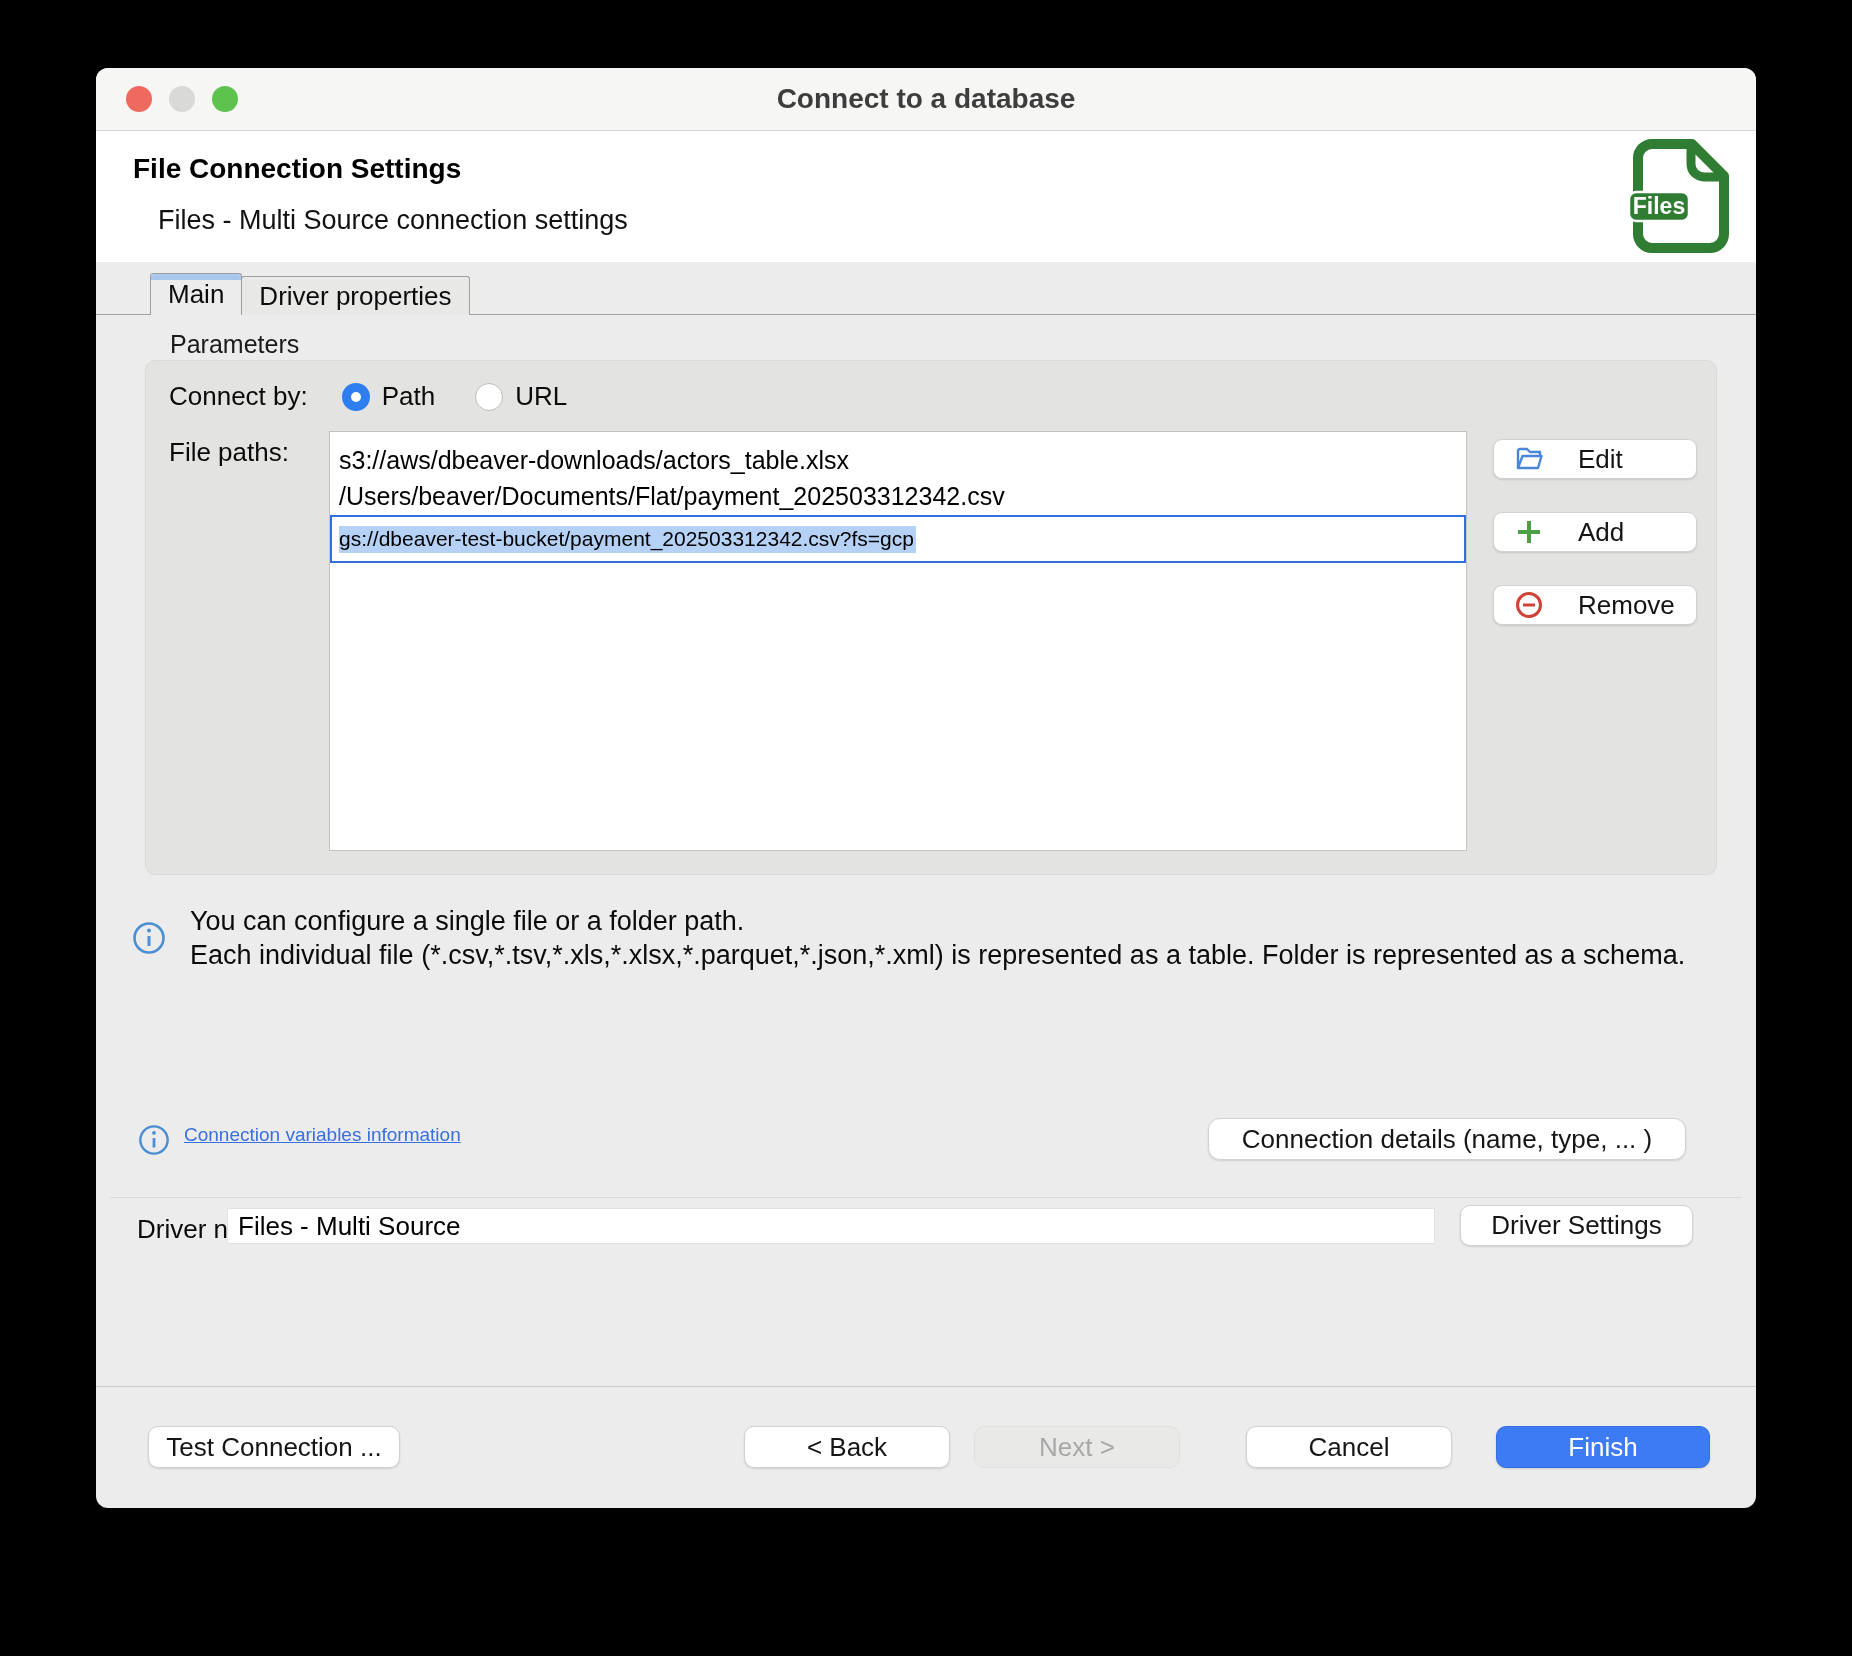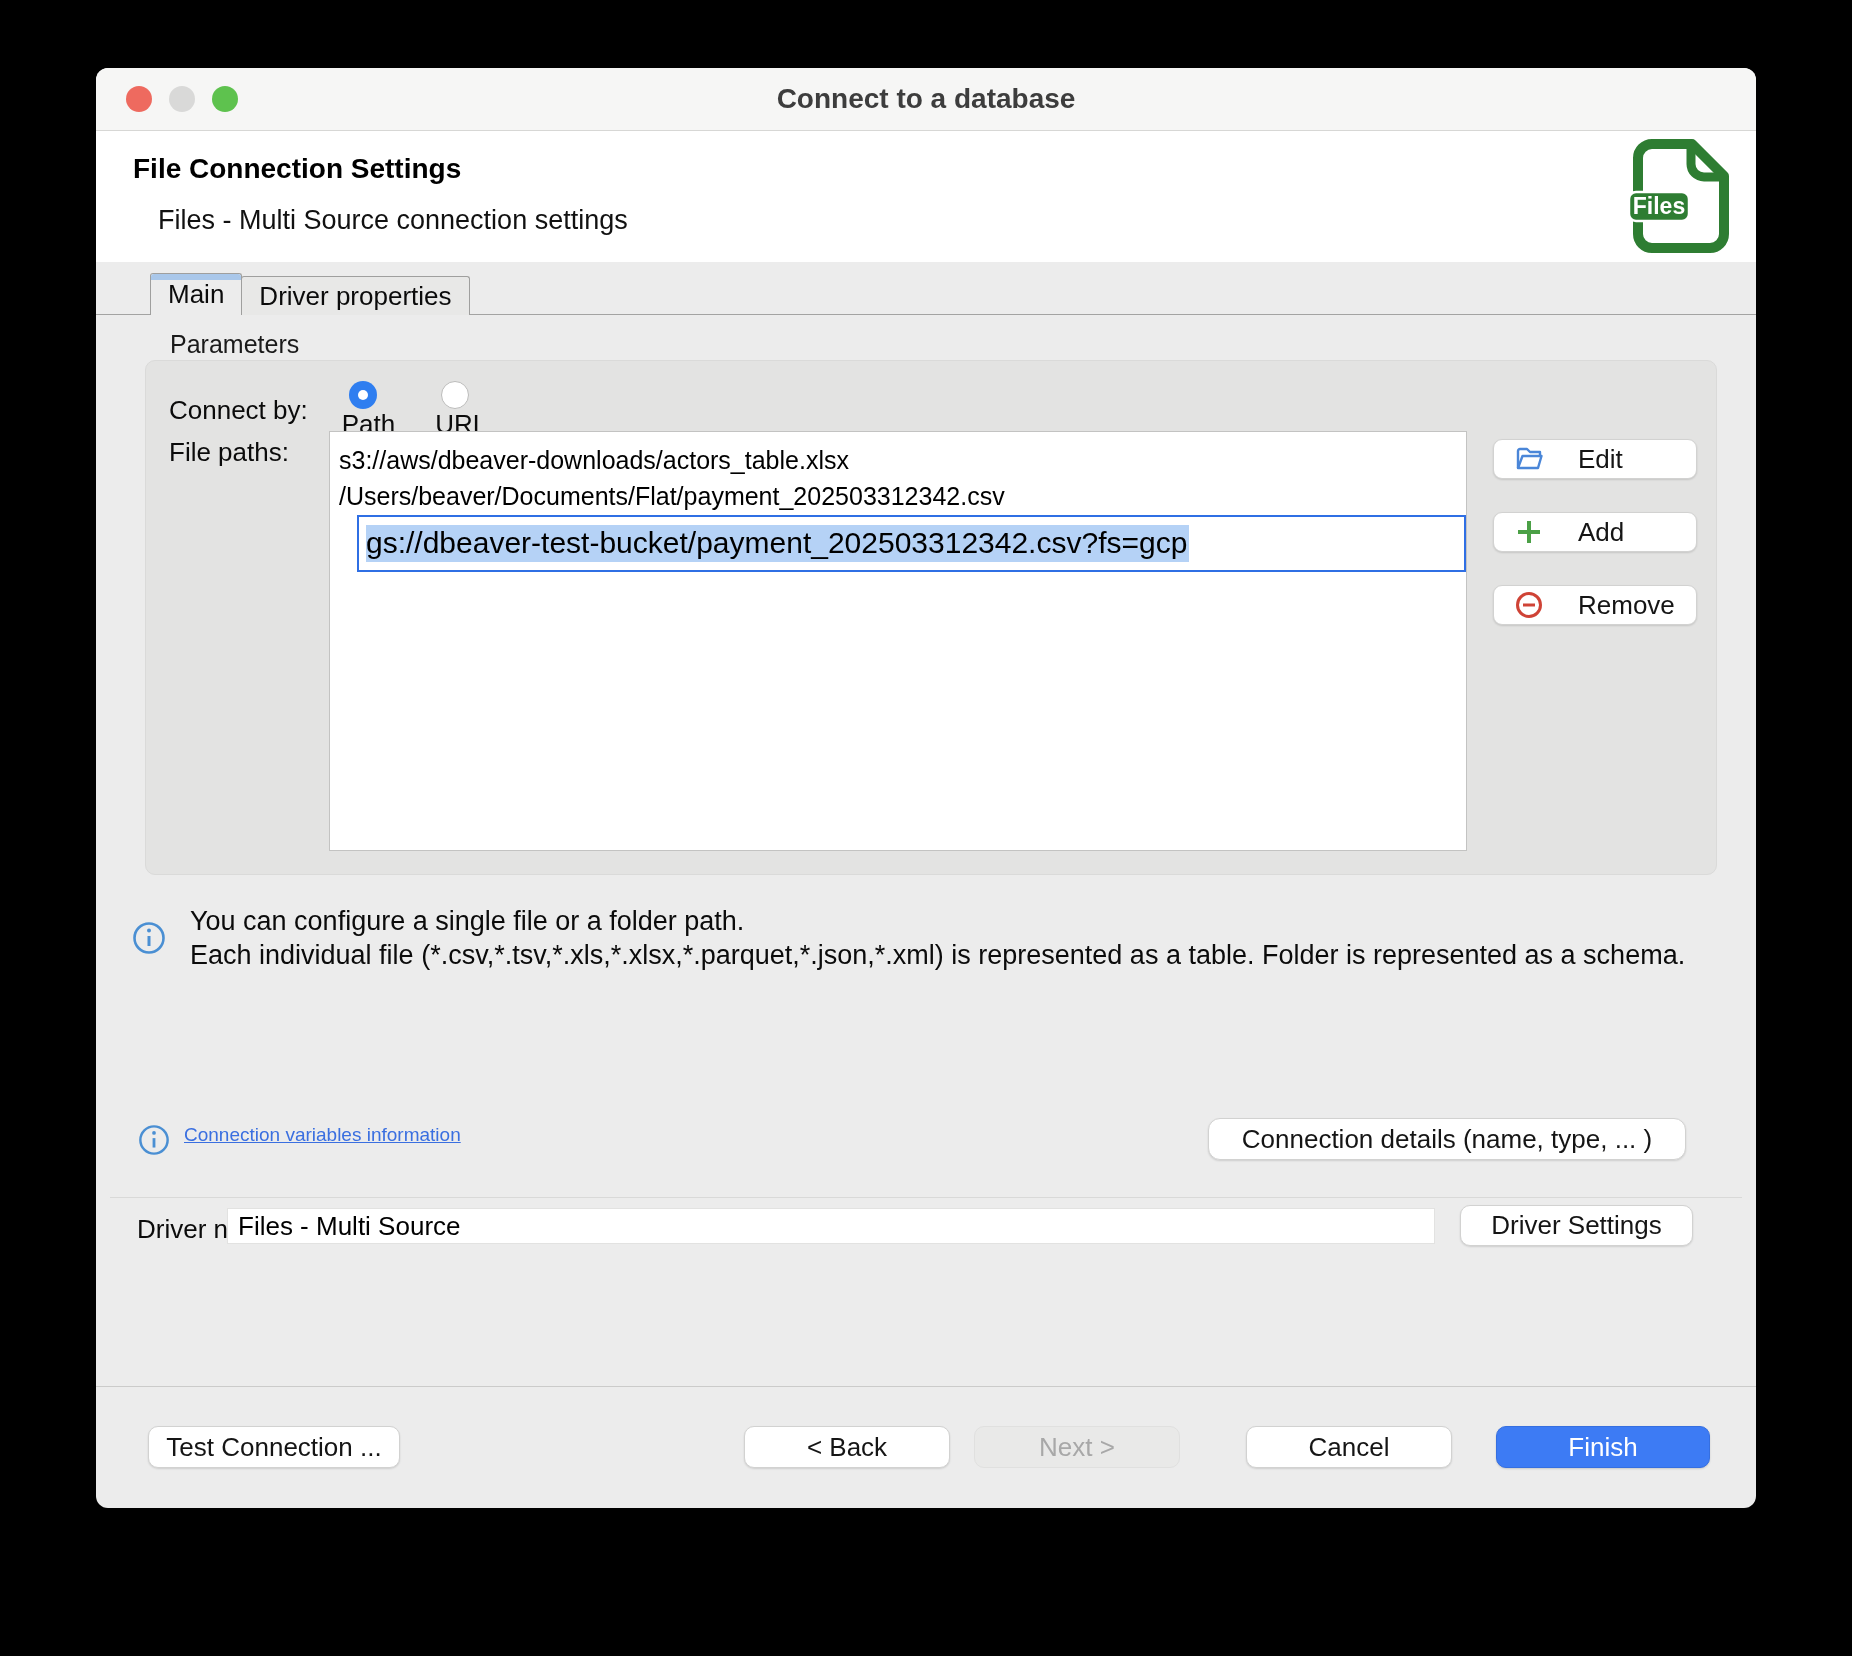--- a/index.html
+++ b/index.html
@@ -31,25 +31,25 @@
 
   
   .params-label{position:absolute;left:74px;top:262px;font-size:25px;color:#1a1a1a;}
   .group{position:absolute;left:49px;top:292px;width:1572px;height:515px;background:#e3e3e2;border:1px solid #dadad9;border-radius:10px;box-sizing:border-box;}
   .connect-row{position:absolute;left:23px;top:20px;display:flex;align-items:center;font-size:26px;color:#0b0b0b;}
   .connect-label{margin-right:34px;}
   .radio{width:28px;height:28px;border-radius:50%;box-sizing:border-box;margin-right:12px;flex:0 0 auto;}
   .radio.on{background:#2f7ef0;position:relative;}
   .radio.on::after{content:"";position:absolute;left:9px;top:9px;width:10px;height:10px;border-radius:50%;background:#fff;}
   .radio.off{background:#fff;border:1.5px solid #bcbcbb;}
-  .radio-opt{display:flex;align-items:center;margin-right:40px;flex-direction:column;}
+  .radio-opt{display:flex;align-items:center;margin-right:40px;}
   .filepaths-label{position:absolute;left:23px;top:76px;font-size:26px;color:#0b0b0b;}
   .pathlist{position:absolute;left:183px;top:70px;width:1138px;height:420px;background:#fff;border:1px solid #c3c3c2;box-sizing:border-box;padding-top:10px;}
   .pathrow{height:36px;line-height:36px;padding:0 9px;font-size:25px;color:#000;white-space:nowrap;overflow:hidden;}
-  .pathrow-edit{height:57px;margin-top:1px;border:2px solid #2f6fe4;background:#fff;display:flex;align-items:center;padding:0 7px;box-sizing:border-box;font-size:30px;margin-left:27px;}
+  .pathrow-edit{height:48px;margin-top:1px;border:2px solid #2f6fe4;background:#fff;display:flex;align-items:center;padding:0 7px;box-sizing:border-box;font-size:21px;}
   .sel-text{background:#b5d2f6;padding:1px 2px 2px 0;white-space:nowrap;}
 
   .side-btns{position:absolute;left:1347px;top:78px;width:185px;}
   .btn{display:flex;align-items:center;justify-content:center;background:#fff;border:1px solid #d2d2d1;border-radius:9px;box-shadow:0 1px 2px rgba(0,0,0,.13);font-size:26px;color:#151515;box-sizing:border-box;cursor:default;}
   .side-btn{width:204px;height:40px;margin-bottom:33px;justify-content:flex-start;padding-left:20px;}
   .side-btn .icn{width:30px;height:30px;margin-right:34px;flex:0 0 auto;}
   .side-btn span.lbl{flex:0 0 auto;}
 
   
   .info-note{position:absolute;left:36px;top:836px;display:flex;}

